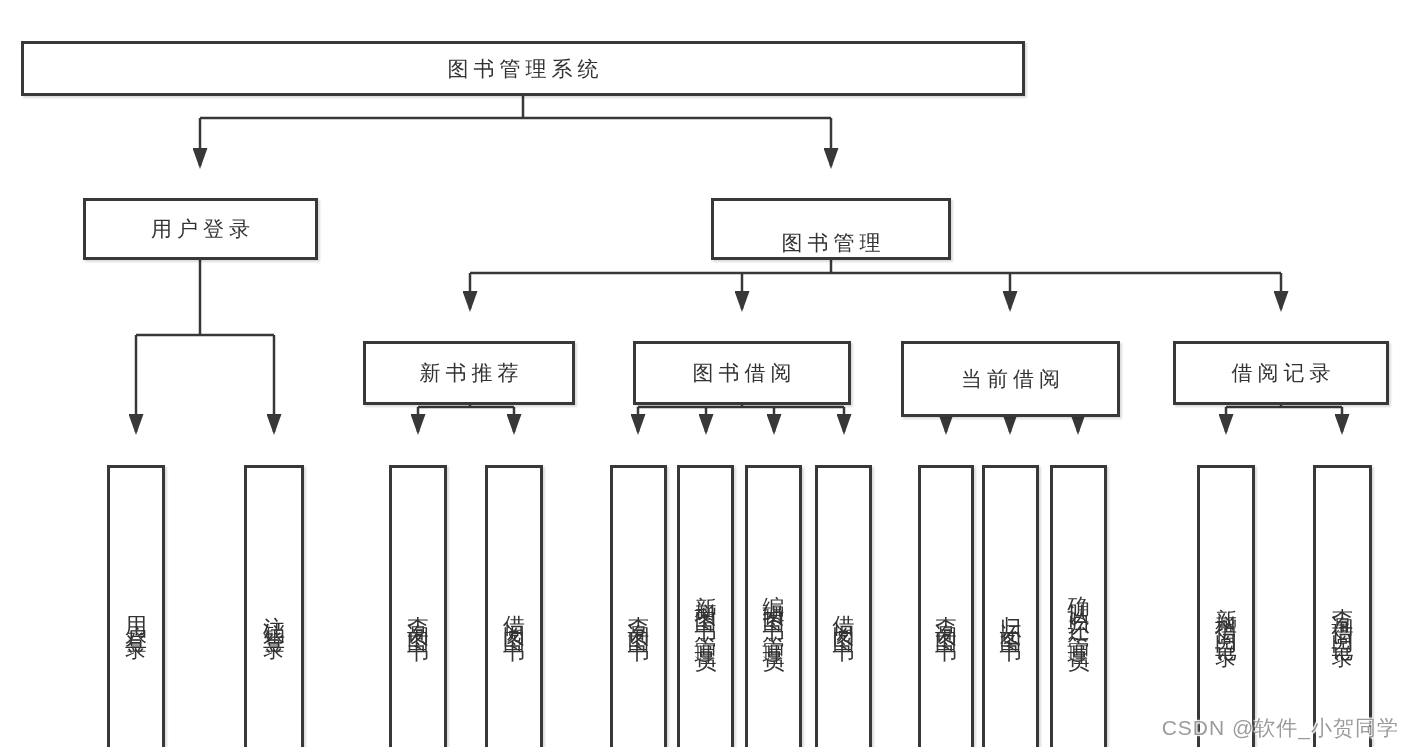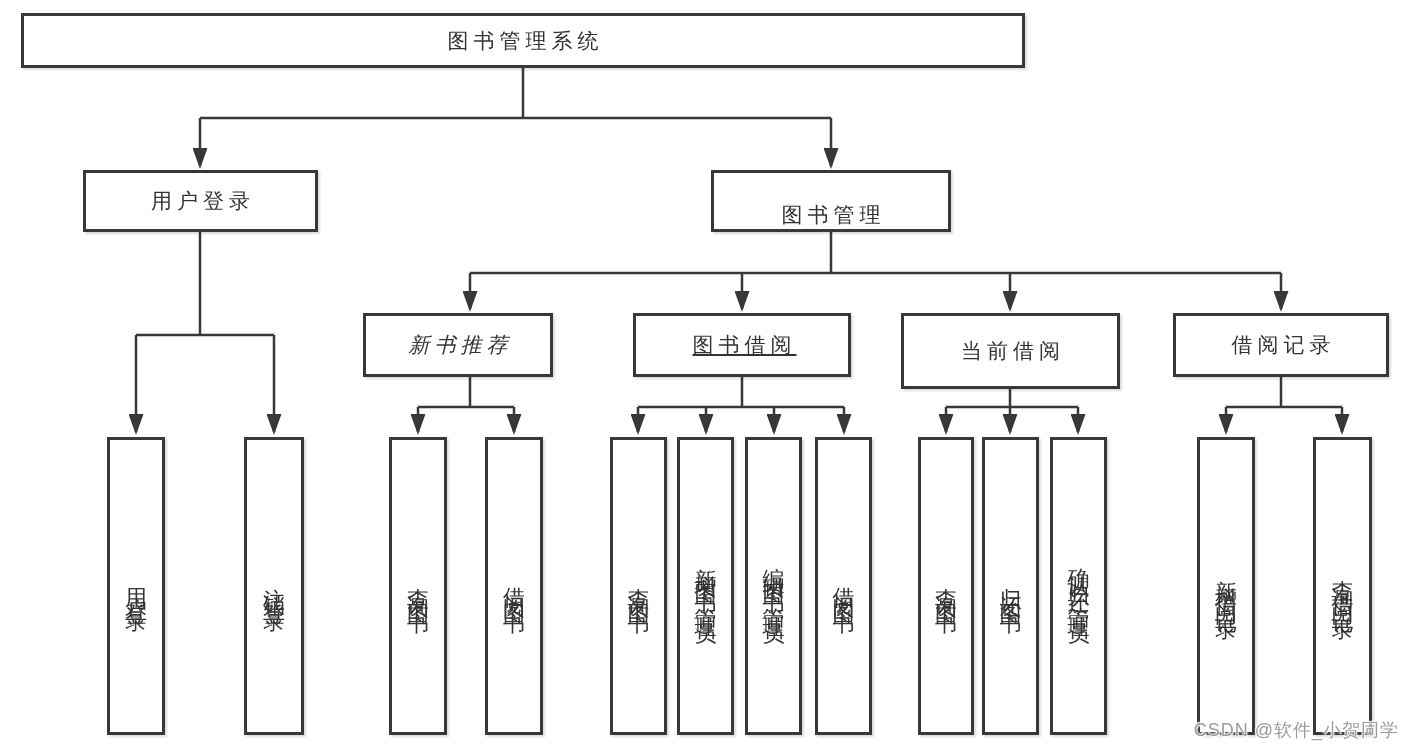--- a/index.html
+++ b/index.html
@@ -12,39 +12,40 @@
   }
   svg.connectors{position:absolute;left:0;top:0;width:1405px;height:747px;}
   .node{
     position:absolute;
     box-sizing:border-box;
     border:3px solid #383838;
     background:#fff;
     display:flex;align-items:center;justify-content:center;
     color:#333;
     box-shadow:2px 2px 2px rgba(0,0,0,0.14);
+    margin-top:28px;
   }
   .node.h span{
     font-size:21px;
     letter-spacing:5px;
     text-indent:5px;
     white-space:nowrap;
   }
   .node.leaf span{
     writing-mode:vertical-rl;
     text-orientation:mixed;
     font-size:22px;
     letter-spacing:8px;
     line-height:1;
     white-space:nowrap;
   }
   .watermark{
     position:absolute;
     right:6px;bottom:5px;
-    font-size:18px;
+    font-size:21px;
     color:#9b9b9b;
     letter-spacing:1px;
     text-shadow:1px 1px 1px #ffffff,-1px -1px 1px #ffffff,0 0 3px #ffffff;
     z-index:5;
     text-align:center;
   }
 </style>
 </head>
 <body>
 
@@ -104,24 +105,24 @@
     <span>图书管理系统</span>
   </div>
 
   <div class="node h" style="left:83px;top:170px;width:235px;height:62px;">
     <span>用户登录</span>
   </div>
   <div class="node h" style="left:711px;top:170px;width:240px;height:62px;align-items:flex-end;">
     <span>图书管理</span>
   </div>
 
-  <div class="node h" style="left:363px;top:313px;width:190px;height:64px;font-style:italic;">
+  <div class="node h" style="left:363px;top:313px;width:212px;height:64px;">
     <span>新书推荐</span>
   </div>
-  <div class="node h" style="left:633px;top:313px;width:218px;height:64px;text-decoration:underline;">
+  <div class="node h" style="left:633px;top:313px;width:218px;height:64px;">
     <span>图书借阅</span>
   </div>
   <div class="node h" style="left:901px;top:313px;width:219px;height:76px;">
     <span>当前借阅</span>
   </div>
   <div class="node h" style="left:1173px;top:313px;width:216px;height:64px;">
     <span>借阅记录</span>
   </div>
 
   <div class="node leaf" style="left:107px;top:437px;width:58px;height:298px;">

